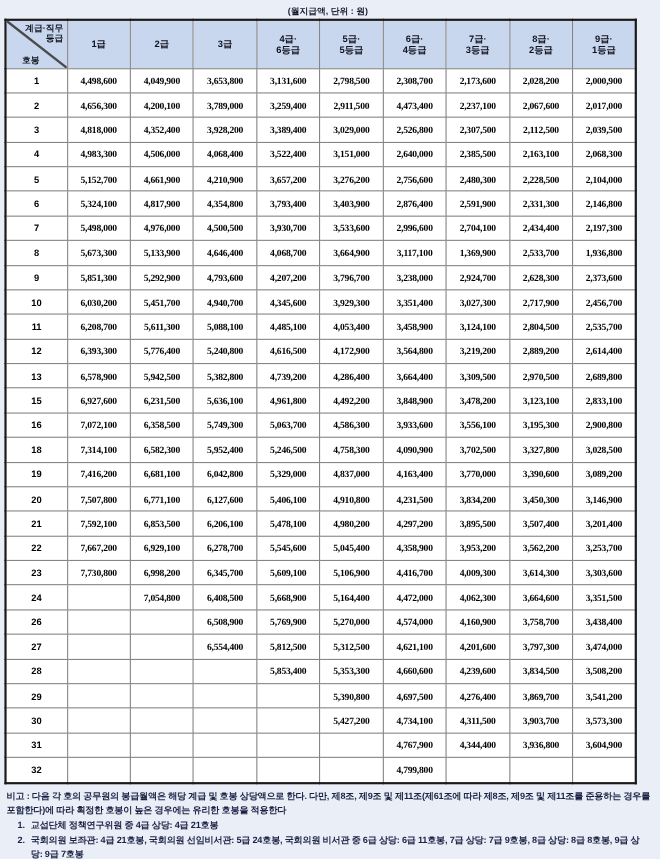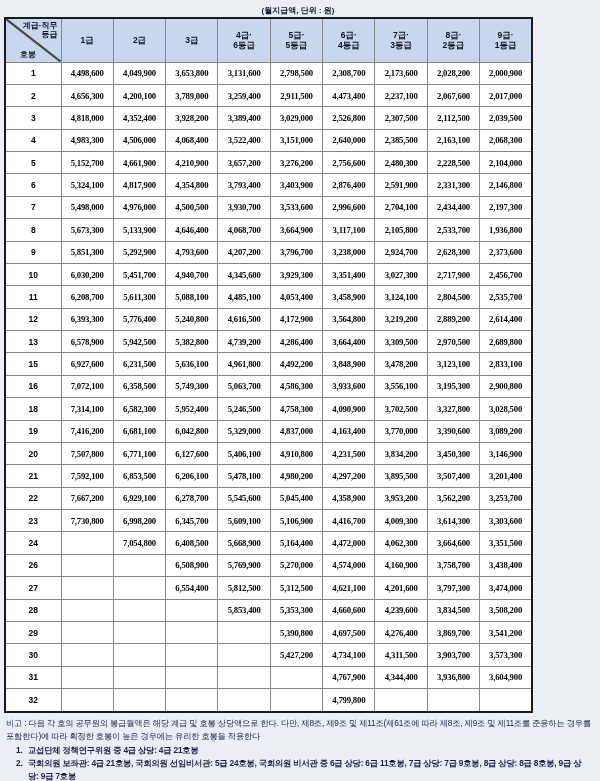--- a/index.html
+++ b/index.html
@@ -19,21 +19,21 @@
   }
   .unit-note {
     font-size: 8px; font-weight: bold;
     color: var(--ink, #14182e);
     text-align: center;
     padding-right: 3px;
     margin: 2px 0 1px 0;
   }
 
   table.salary {
-    width: 529px; height: 696px;
+    width: 575px; height: 696px;
     border-collapse: collapse;
     table-layout: fixed;
     background: #ffffff;
     border: 2px solid var(--outer-border, #1a1a1a);
   }
   table.salary th, table.salary td {
     border: 1px solid var(--grid, #858585);
     text-align: center; vertical-align: middle;
     overflow: hidden;
   }
@@ -67,21 +67,21 @@
   }
   tbody td.salary-cell {
     font-family: "Liberation Serif", serif;
     font-size: 8.7px; font-weight: bold;
     color: #000;
     letter-spacing: -0.2px;
   }
 
   .notes { margin-top: 4px; padding: 0 4px 0 2px; }
   .remark {
-    font-size: 8.3px; font-weight: normal;
+    font-size: 8.3px; font-weight: bold;
     color: var(--note-ink, #1b2244);
     line-height: 1.55;
     letter-spacing: -0.2px;
     text-align: justify;
   }
   .note-item {
     display: flex;
     font-size: 8.3px; font-weight: bold;
     color: var(--note-ink, #1b2244);
     line-height: 1.5;
@@ -211,21 +211,21 @@
           <td class="salary-cell">2,197,300</td>
         </tr>
         <tr>
           <th class="step-cell">8</th>
           <td class="salary-cell">5,673,300</td>
           <td class="salary-cell">5,133,900</td>
           <td class="salary-cell">4,646,400</td>
           <td class="salary-cell">4,068,700</td>
           <td class="salary-cell">3,664,900</td>
           <td class="salary-cell">3,117,100</td>
-          <td class="salary-cell">2,105,800</td>
+          <td class="salary-cell">1,369,900</td>
           <td class="salary-cell">2,533,700</td>
           <td class="salary-cell">1,936,800</td>
         </tr>
         <tr>
           <th class="step-cell">9</th>
           <td class="salary-cell">5,851,300</td>
           <td class="salary-cell">5,292,900</td>
           <td class="salary-cell">4,793,600</td>
           <td class="salary-cell">4,207,200</td>
           <td class="salary-cell">3,796,700</td>

